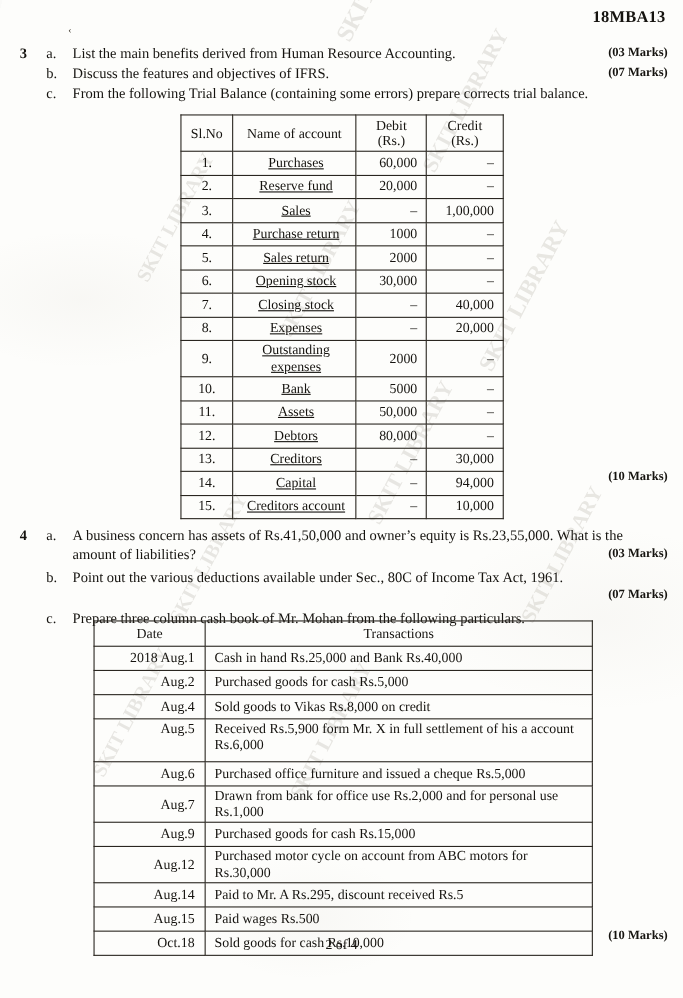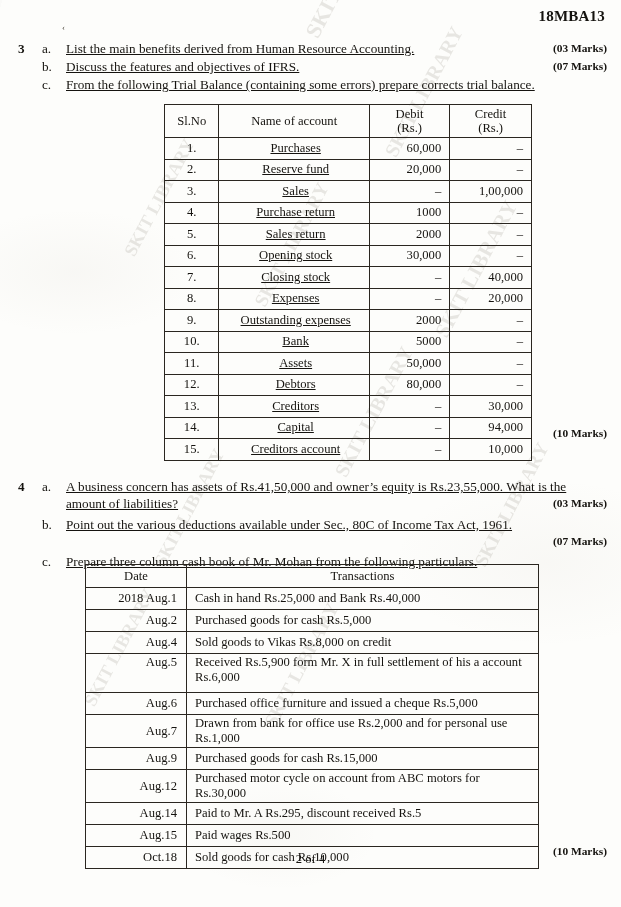--- a/index.html
+++ b/index.html
@@ -90,21 +90,20 @@
     position: absolute;
     left: 42px;
     top: 0;
     font-size: 13.2px;
   }
   .q-text {
     margin-left: 66px;
     margin-right: 12px;
     flex: 1;
     text-align: left;
-    text-decoration: underline;
   }
   .marks {
     position: absolute;
     right: 14px;
     font-weight: bold;
     font-size: 11.4px;
     font-family: "Liberation Serif", serif;
     white-space: nowrap;
   }
   .marks-inline {
@@ -125,21 +124,21 @@
   }
   table.doc-table td, table.doc-table th {
     border: 1px solid #2a2620;
     padding: 1px 5px;
     font-weight: normal;
     vertical-align: middle;
     line-height: 15px;
   }
 
   
-  #trial-balance-table { left: 164px; top: 104px; width: 368px; padding-left: 36px; }
+  #trial-balance-table { left: 164px; top: 104px; width: 294px; padding-left: 36px; }
   #trial-balance-table th { text-align: center; height: 30px; line-height: 14px; }
   #trial-balance-table td.c-sl { width: 46px; text-align: center; }
   #trial-balance-table td.c-name { width: 150px; text-align: center; padding-left: 8px; text-decoration: underline; }
   #trial-balance-table td.c-amt { width: 72px; text-align: right; padding-right: 8px; }
   #trial-balance-table tbody td { height: 18.5px; }
 
   
   #cash-book-table { left: 85px; top: 564px; width: 454px; }
   #cash-book-table th { text-align: center; height: 20px; }
   #cash-book-table td.c-date { width: 86px; text-align: right; padding-right: 9px; }

